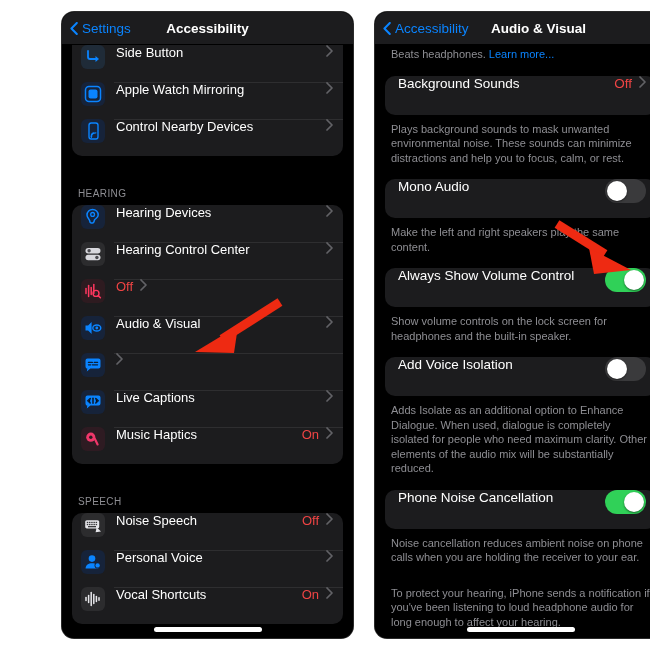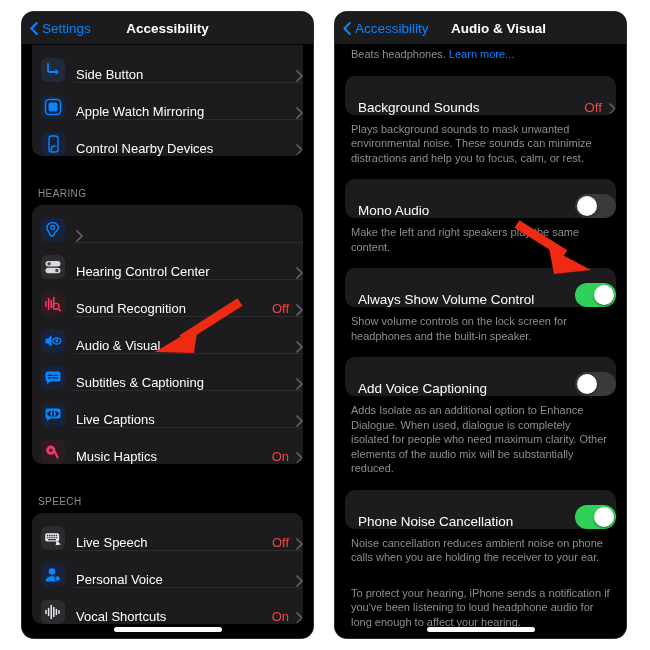--- a/index.html
+++ b/index.html
@@ -22,20 +22,21 @@
   
   .phone {
     position: absolute;
     top: 12px;
     width: 291px;
     height: 626px;
     background: #000000;
     border-radius: 12px;
     overflow: hidden;
     box-shadow: 0 0 0 1px #2a2a2a;
+    margin-left: 40px;
   }
   .phone.left  { left: 22px; }
   .phone.right { left: 335px; }
 
   .screen {
     position: relative;
     width: 100%;
     height: 100%;
     background: #000000;
     overflow: hidden;
@@ -96,23 +97,24 @@
     border-radius: 10px;
     overflow: hidden;
   }
   .group.flush-top {
     border-top-left-radius: 0;
     border-top-right-radius: 0;
   }
 
   .row {
     display: flex;
-    align-items: flex-end;
+    align-items: flex-start;
     height: 37px;
     padding-left: 9px;
+    padding-right: 10px;
     position: relative;
     cursor: pointer;
   }
   .row + .row::before {
     content: "";
     position: absolute;
     left: 42px; right: 0; top: 0;
     height: 1px;
     background: #2e2e30;
   }
@@ -298,20 +300,21 @@
         <div class="section-header">HEARING</div>
         <div class="group">
 
           <div class="row">
             <span class="row-icon" style="background:#16233a;">
               <svg viewBox="0 0 24 24" width="24" height="24">
                 <path d="M9 17c0-3-3-3.5-3-7a5.6 5.6 0 0 1 11.2 0c0 2.4-2.2 3.2-3.4 4.6-1 1.2-.4 3.4-2.3 3.4-1.2 0-2.5-.5-2.5-1z" fill="none" stroke="#0a84ff" stroke-width="1.5" stroke-linejoin="round"></path>
                 <circle cx="11.6" cy="9.4" r="1.9" fill="none" stroke="#0a84ff" stroke-width="1.3"></circle>
               </svg>
             </span>
+            <span class="row-label">Hearing Devices</span>
             <span class="chev-right">
               <svg viewBox="0 0 7 12" width="7" height="12" fill="none">
                   <path d="M1 1l5 5-5 5" stroke="#8e8e93" stroke-width="1.7" stroke-linecap="round" stroke-linejoin="round"></path>
                 </svg>
             </span>
           </div>
 
           <div class="row">
             <span class="row-icon" style="background:#2c2c2e;">
               <svg viewBox="0 0 24 24" width="24" height="24">
@@ -335,21 +338,20 @@
                 <g stroke="#ff375f" stroke-width="1.5" stroke-linecap="round">
                   <path d="M5 9.5v5"></path>
                     <path d="M7.6 6.5v11"></path>
                     <path d="M10.2 8.5v7"></path>
                     <path d="M12.8 5.5v9"></path>
                 </g>
                 <circle cx="15" cy="14.4" r="3" fill="none" stroke="#ff375f" stroke-width="1.4"></circle>
                 <path d="M17.2 16.6l2.2 2.2" stroke="#ff375f" stroke-width="1.5" stroke-linecap="round"></path>
               </svg>
             </span>
-            <span class="row-label">Sound Recognition</span>
             <span class="row-value">Off</span>
             <span class="chev-right">
               <svg viewBox="0 0 7 12" width="7" height="12" fill="none">
                   <path d="M1 1l5 5-5 5" stroke="#8e8e93" stroke-width="1.7" stroke-linecap="round" stroke-linejoin="round"></path>
                 </svg>
             </span>
           </div>
 
           <div class="row">
             <span class="row-icon" style="background:#16233a;">
@@ -372,21 +374,20 @@
               <svg viewBox="0 0 24 24" width="24" height="24">
                 <path d="M4.5 7.4a2 2 0 0 1 2-2h11a2 2 0 0 1 2 2v6a2 2 0 0 1-2 2H9.4l-3.6 3.2.5-3.2h-.8a2 2 0 0 1-1-1.8z" fill="#0a84ff"></path>
                 <g stroke="#0b1f38" stroke-width="1.2" stroke-linecap="round">
                   <path d="M7.4 9.4h4"></path>
                     <path d="M13.2 9.4h3.4"></path>
                   <path d="M7.4 11.8h2.4"></path>
                     <path d="M11.4 11.8h5.2"></path>
                 </g>
               </svg>
             </span>
-            <span class="row-label">Subtitles &amp; Captioning</span>
             <span class="chev-right">
               <svg viewBox="0 0 7 12" width="7" height="12" fill="none">
                   <path d="M1 1l5 5-5 5" stroke="#8e8e93" stroke-width="1.7" stroke-linecap="round" stroke-linejoin="round"></path>
                 </svg>
             </span>
           </div>
 
           <div class="row">
             <span class="row-icon" style="background:#16233a;">
               <svg viewBox="0 0 24 24" width="24" height="24">
@@ -440,21 +441,21 @@
                   <rect x="5.8" y="10.9" width="1.5" height="1.3"></rect>
                     <rect x="8" y="10.9" width="1.5" height="1.3"></rect>
                   <rect x="10.2" y="10.9" width="1.5" height="1.3"></rect>
                     <rect x="12.4" y="10.9" width="1.5" height="1.3"></rect>
                   <rect x="14.6" y="10.9" width="1.5" height="1.3"></rect>
                   <rect x="7" y="13" width="8" height="1.3"></rect>
                 </g>
                 <path d="M15.6 14.2l4.4 4.4-5.4.6z" fill="#e6e6ea"></path>
               </svg>
             </span>
-            <span class="row-label">Live Speech</span>
+            <span class="row-label">Noise Speech</span>
             <span class="row-value">Off</span>
             <span class="chev-right">
               <svg viewBox="0 0 7 12" width="7" height="12" fill="none">
                   <path d="M1 1l5 5-5 5" stroke="#8e8e93" stroke-width="1.7" stroke-linecap="round" stroke-linejoin="round"></path>
                 </svg>
             </span>
           </div>
 
           <div class="row">
             <span class="row-icon" style="background:#16233a;">
@@ -568,21 +569,21 @@
                 <span class="knob"></span>
               </span>
           </div>
         </div>
         <div class="footnote">Show volume controls on the lock screen for headphones and the built-in speaker.</div>
 
         <div class="gap"></div>
 
         <div class="group">
           <div class="row tall">
-            <span class="row-label">Add Voice Captioning</span>
+            <span class="row-label">Add Voice Isolation</span>
             <span class="toggle off">
                 <span class="knob"></span>
               </span>
           </div>
         </div>
         <div class="footnote">Adds Isolate as an additional option to Enhance Dialogue. When used, dialogue is completely isolated for people who need maximum clarity. Other elements of the audio mix will be substantially reduced.</div>
 
         <div class="gap"></div>
 
         <div class="group">

